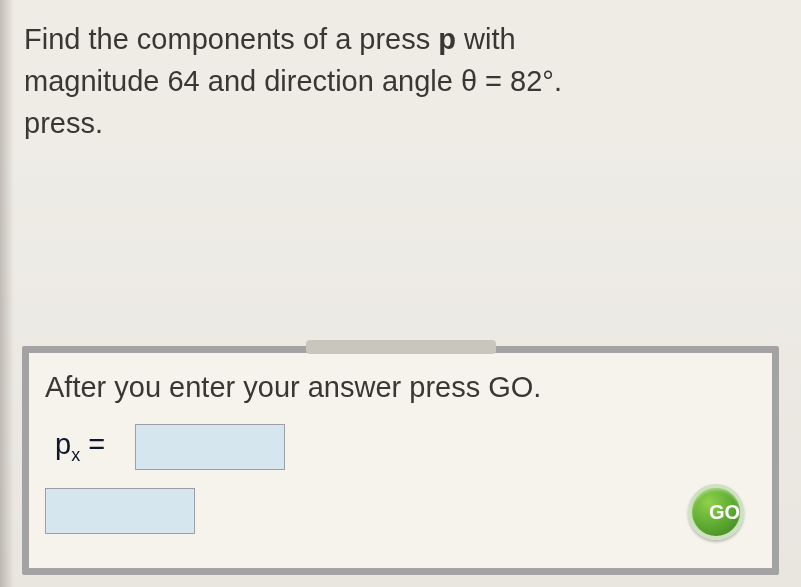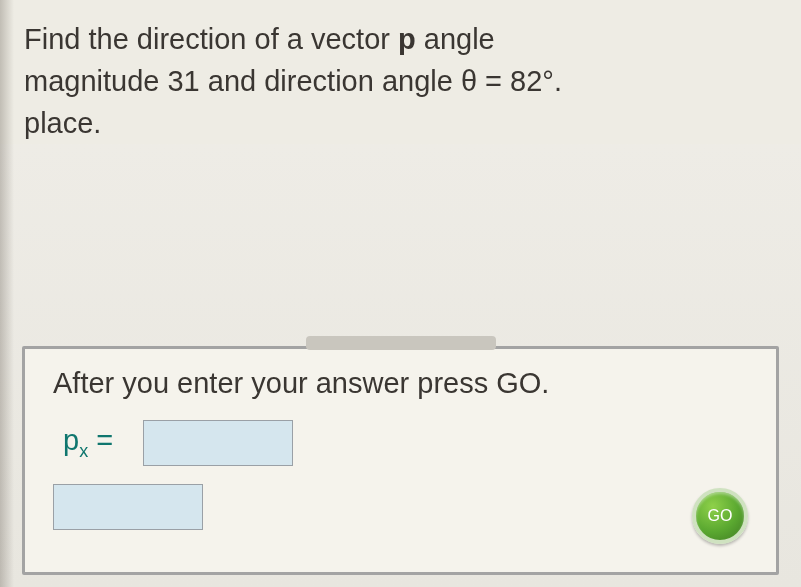--- a/index.html
+++ b/index.html
@@ -20,23 +20,23 @@
     background: #eeece4;
   }
   .question-area .bold { font-weight: 700; }
   .answer-panel {
     position: absolute;
     left: 22px;
     right: 22px;
     top: 346px;
     bottom: 12px;
     background: #f5f3ec;
-    border: 3px solid #a3a3a3;
+    border: 7px solid #a3a3a3;
     border-radius: 2px;
-    padding: 18px 22px 10px 28px;
+    padding: 18px 22px 10px 16px;
   }
   .answer-panel .grabber {
     position: absolute;
     top: -13px;
     left: 50%;
     transform: translateX(-50%);
     width: 190px;
     height: 14px;
     background: #c9c6be;
     border-radius: 4px;
@@ -47,21 +47,21 @@
     font-weight: 500;
     margin-bottom: 20px;
   }
   .row {
     display: flex;
     align-items: center;
     margin-bottom: 18px;
   }
   .row .lbl {
     font-size: 29px;
-    color: #0f766e;
+    color: #0f172a;
     width: 90px;
     padding-left: 10px;
   }
   .row .lbl sub { font-size: 18px; }
   .row input[type="text"] {
     width: 150px;
     height: 46px;
     border: 1px solid #9aa0a6;
     background: #d5e6ee;
     font-size: 24px;
@@ -73,47 +73,47 @@
     position: absolute;
     right: 28px;
     bottom: 28px;
     width: 56px;
     height: 56px;
     border-radius: 50%;
     background: radial-gradient(circle at 35% 30%, #8fd14a 0%, #5aa830 55%, #3e7a22 100%);
     border: 4px solid #cfe2c0;
     color: #fff;
     font-family: inherit;
-    font-size: 16px;
-    font-weight: 400;
+    font-size: 20px;
+    font-weight: 700;
     cursor: pointer;
     display: flex;
     align-items: center;
-    justify-content: center;
+    justify-content: flex-end;
     box-shadow: inset 0 2px 3px rgba(255,255,255,0.4), 0 2px 3px rgba(0,0,0,0.25);
   }
   .left-edge {
     position: absolute;
     left: 0; top: 0; bottom: 0;
     width: 14px;
     background: linear-gradient(90deg, rgba(60,50,40,0.25), rgba(0,0,0,0));
     pointer-events: none;
   }
 </style>
 </head>
 <body>
 
 <div class="left-edge"></div>
 
 <div class="question-area">
   <div>
-    <span>Find the direction of a vector </span><span class="bold">p</span><span> angle</span>
+    <span>Find the components of a press </span><span class="bold">p</span><span> with</span>
   </div>
-  <div>magnitude 31 and direction angle θ = 82°.</div>
-  <div>place.</div>
+  <div>magnitude 64 and direction angle θ = 82°.</div>
+  <div>press.</div>
 </div>
 
 <div class="answer-panel">
   <div class="grabber"></div>
 
   <div class="instr">After you enter your answer press GO.</div>
 
   <div class="row">
     <div class="lbl">
       <span>p</span><sub>x</sub><span> =</span>

